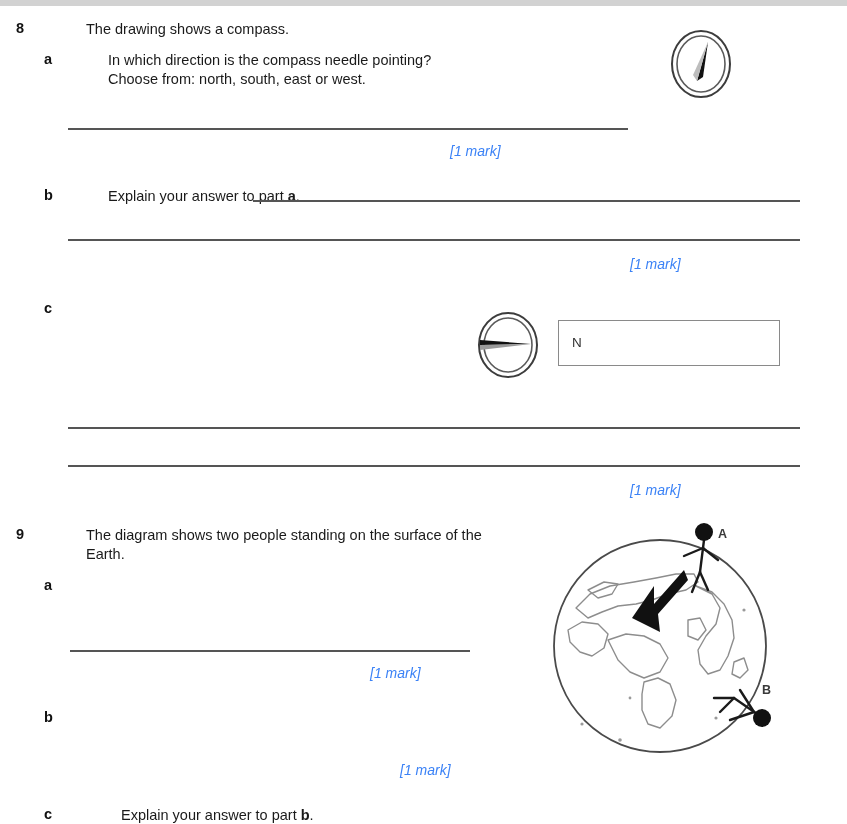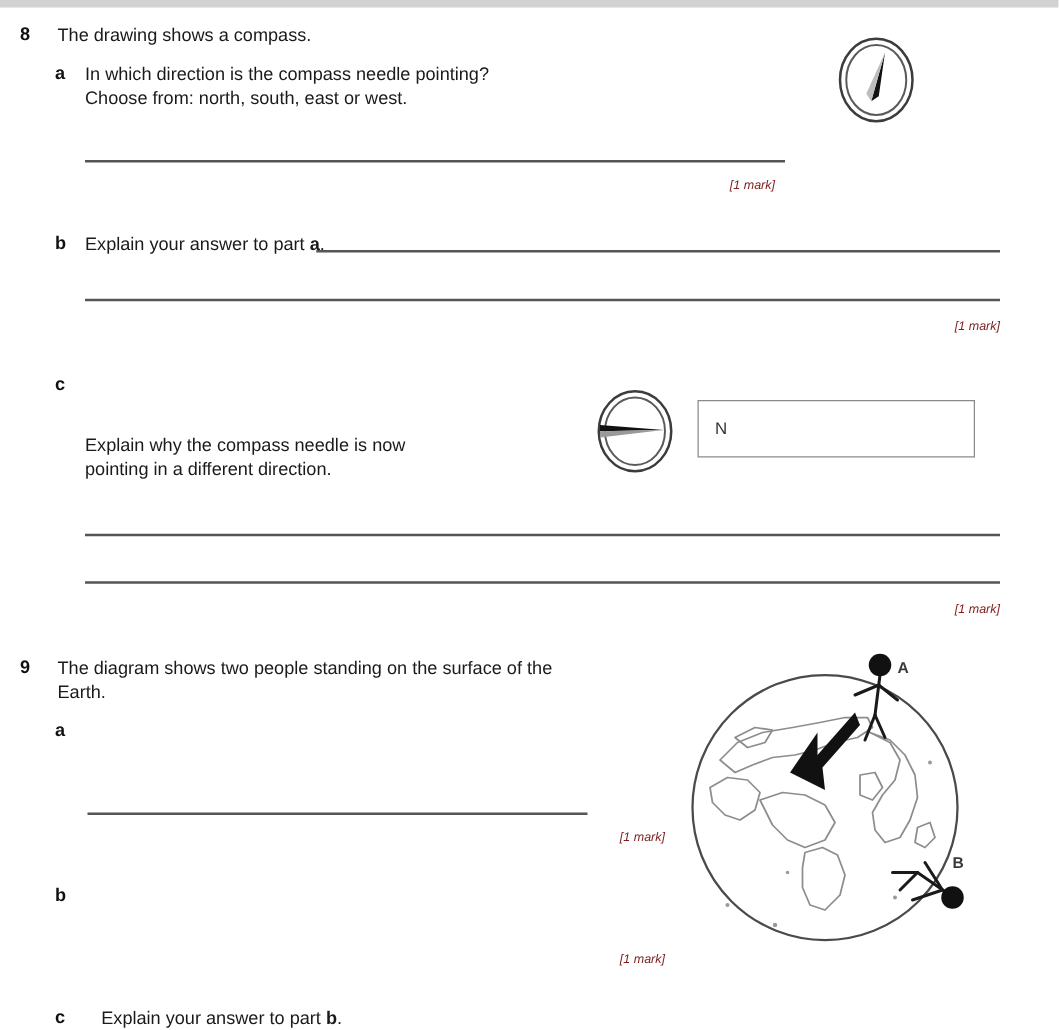--- a/index.html
+++ b/index.html
@@ -34,28 +34,28 @@
     font-size: 14.5px;
     font-weight: bold;
     color: #111;
   }
   .qtext {
     position: absolute;
     font-size: 14.5px;
     line-height: 18.5px;
     color: #1a1a1a;
     white-space: pre-line;
+    margin-left: 40px;
   }
   .qtext b { font-weight: bold; }
   .mark {
     position: absolute;
-    font-size: 10px;
+    font-size: 14px;
     font-style: italic;
-    color: #7f1d1d;
-    text-align: right;
+    color: #3b82f6;
   }
   .rule {
     position: absolute;
     height: 0;
     border-top: 2px solid #555;
   }
   .compass-wrap {
     position: absolute;
   }
   .magnet-box {
@@ -106,22 +106,20 @@
   </div>
 
   <div class="qletter" style="left:44px; top:187px;">b</div>
   <div class="qtext" style="left:68px; top:187px; width:400px;"><span>Explain your answer to part </span><b>a</b><span>.</span></div>
 
   <div class="rule" style="left:253px; top:200px; width:547px;"></div>
   <div class="rule" style="left:68px; top:239px; width:732px;"></div>
   <div class="mark" style="left:630px; top:256px; width:170px;">[1 mark]</div>
 
   <div class="qletter" style="left:44px; top:300px;">c</div>
-  <div class="qtext" style="left:68px; top:348px; width:390px;">Explain why the compass needle is now
-pointing in a different direction.</div>
 
   <div class="compass-wrap" style="left:476px; top:311px;">
     <svg width="66" height="70" viewBox="0 0 66 70">
       <ellipse cx="32" cy="34" rx="29" ry="32" fill="#ffffff" stroke="#3c3c3c" stroke-width="2"></ellipse>
       <ellipse cx="32" cy="34" rx="24" ry="27" fill="#ffffff" stroke="#5a5a5a" stroke-width="1.6"></ellipse>
       <polygon points="55,33 4,29 4,34" fill="#111111"></polygon>
       <polygon points="55,33 4,34 4,39" fill="#9a9a9a"></polygon>
     </svg>
   </div>
 

